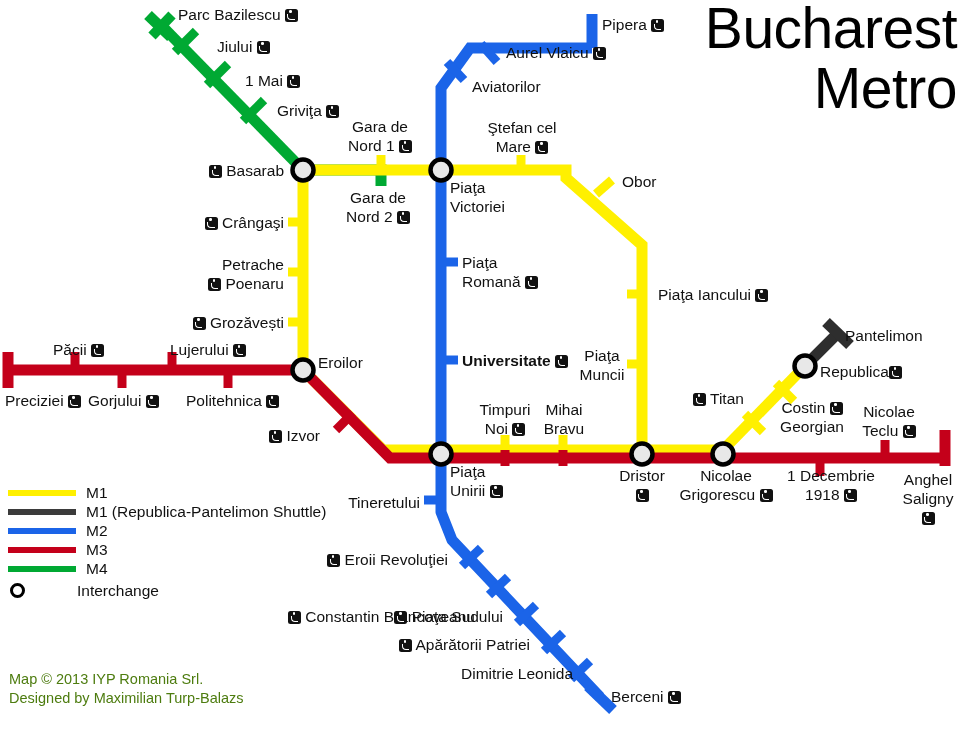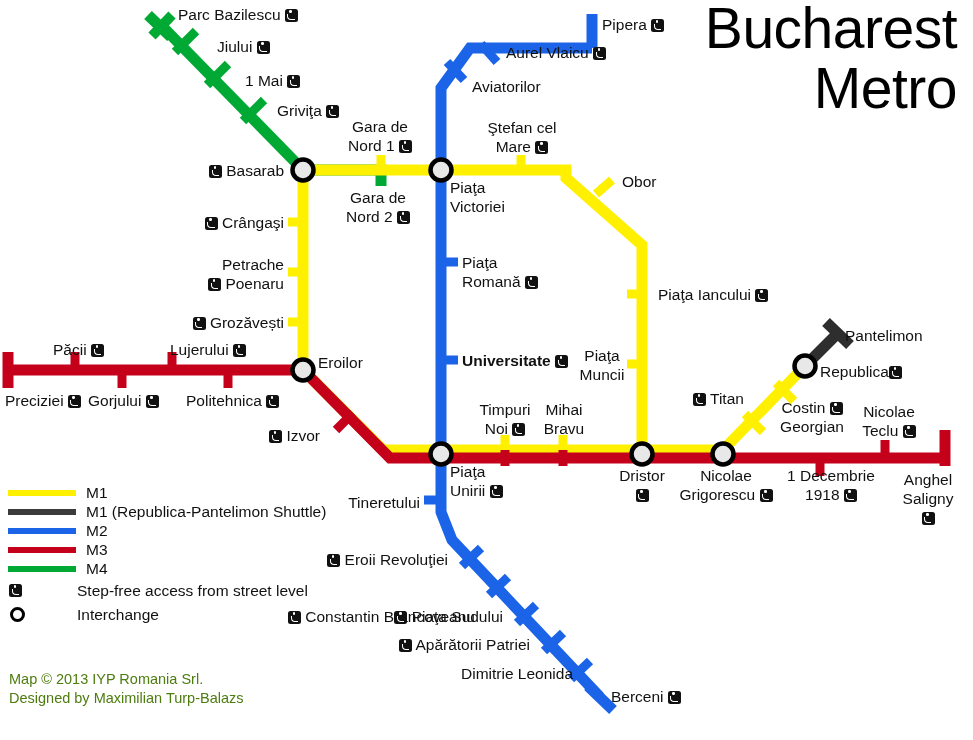--- a/index.html
+++ b/index.html
@@ -274,26 +274,20 @@
   <div class="lg-row">
     <div class="lg-sw" style="background:#C4001A;"></div>
     <div class="lg-tx">M3</div>
   </div>
   <div class="lg-row">
     <div class="lg-sw" style="background:#00A933;"></div>
     <div class="lg-tx">M4</div>
   </div>
   <div class="lg-row icon">
     <div class="lg-ic">
-          <span class="acc"></span>
-        </div>
-    <div class="lg-tx">Step-free access from street level</div>
-  </div>
-  <div class="lg-row icon">
-    <div class="lg-ic">
           <span class="ring"></span>
         </div>
     <div class="lg-tx">Interchange</div>
   </div>
 </div>
 
 <div id="credit">
   <div>Map © 2013 IYP Romania Srl.</div>
   <div>Designed by Maximilian Turp-Balazs</div>
 </div>

